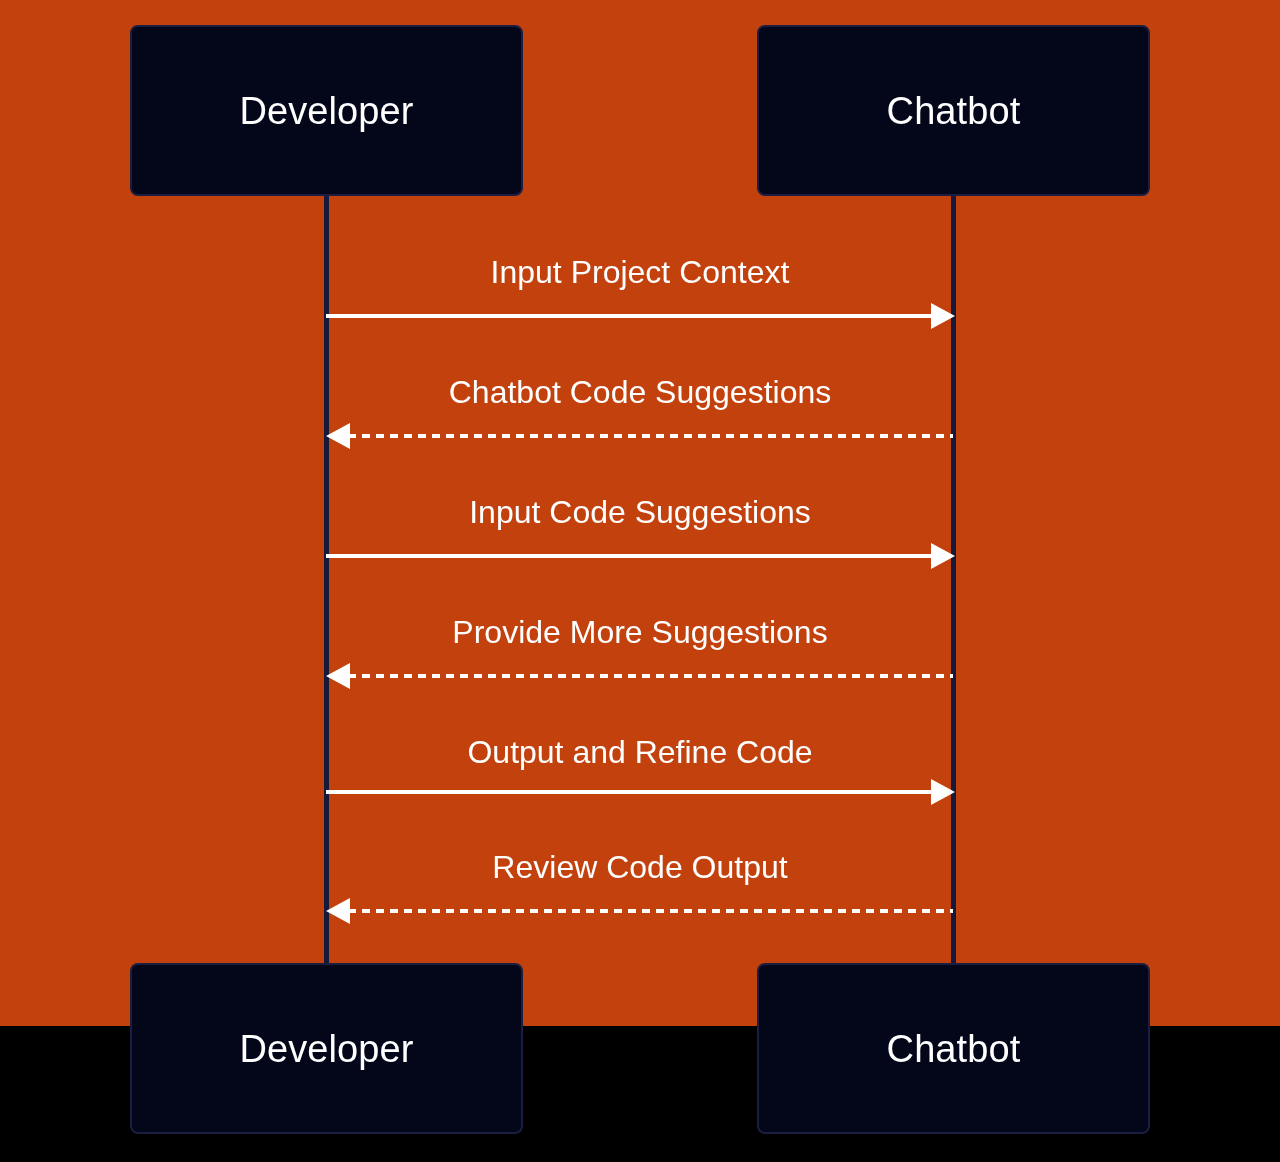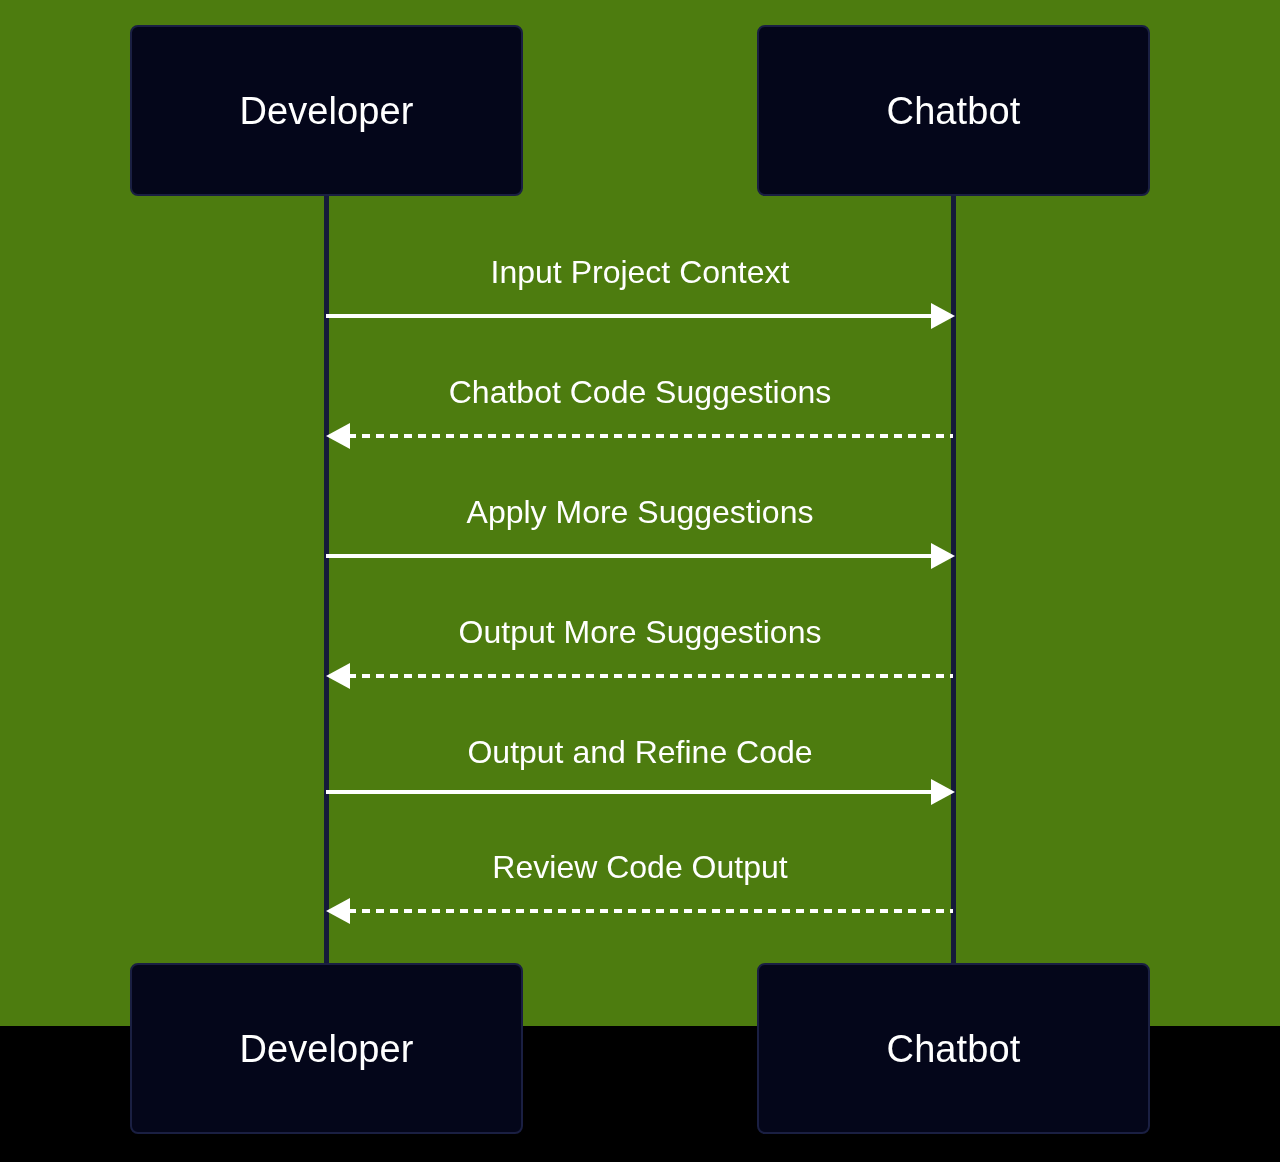--- a/index.html
+++ b/index.html
@@ -10,21 +10,21 @@
   body {
     width: 1280px;
     height: 1162px;
     overflow: hidden;
     font-family: "Liberation Sans", sans-serif;
   }
   #diagram-root {
     position: relative;
     width: 1280px;
     height: 1026px;
-    background: #4d7c0f;
+    background: #c2410c;
   }
   .actor-box {
     position: absolute;
     box-sizing: border-box;
     background: #04061a;
     border: 2px solid #1a1f42;
     border-radius: 8px;
     display: flex;
     align-items: center;
     justify-content: center;
@@ -107,27 +107,27 @@
     <div class="arrowhead right" style="left:931px; top:303px;"></div>
   </div>
 
   <div class="message">
     <span class="message-label" style="left:640px; top:376px;">Chatbot Code Suggestions</span>
     <div class="message-line dashed" style="left:348px; top:434px; width:605px;"></div>
     <div class="arrowhead left" style="left:326px; top:423px;"></div>
   </div>
 
   <div class="message">
-    <span class="message-label" style="left:640px; top:496px;">Apply More Suggestions</span>
+    <span class="message-label" style="left:640px; top:496px;">Input Code Suggestions</span>
     <div class="message-line" style="left:326px; top:554px; width:607px;"></div>
     <div class="arrowhead right" style="left:931px; top:543px;"></div>
   </div>
 
   <div class="message">
-    <span class="message-label" style="left:640px; top:616px;">Output More Suggestions</span>
+    <span class="message-label" style="left:640px; top:616px;">Provide More Suggestions</span>
     <div class="message-line dashed" style="left:348px; top:674px; width:605px;"></div>
     <div class="arrowhead left" style="left:326px; top:663px;"></div>
   </div>
 
   <div class="message">
     <span class="message-label" style="left:640px; top:736px;">Output and Refine Code</span>
     <div class="message-line" style="left:326px; top:790px; width:607px;"></div>
     <div class="arrowhead right" style="left:931px; top:779px;"></div>
   </div>
 

